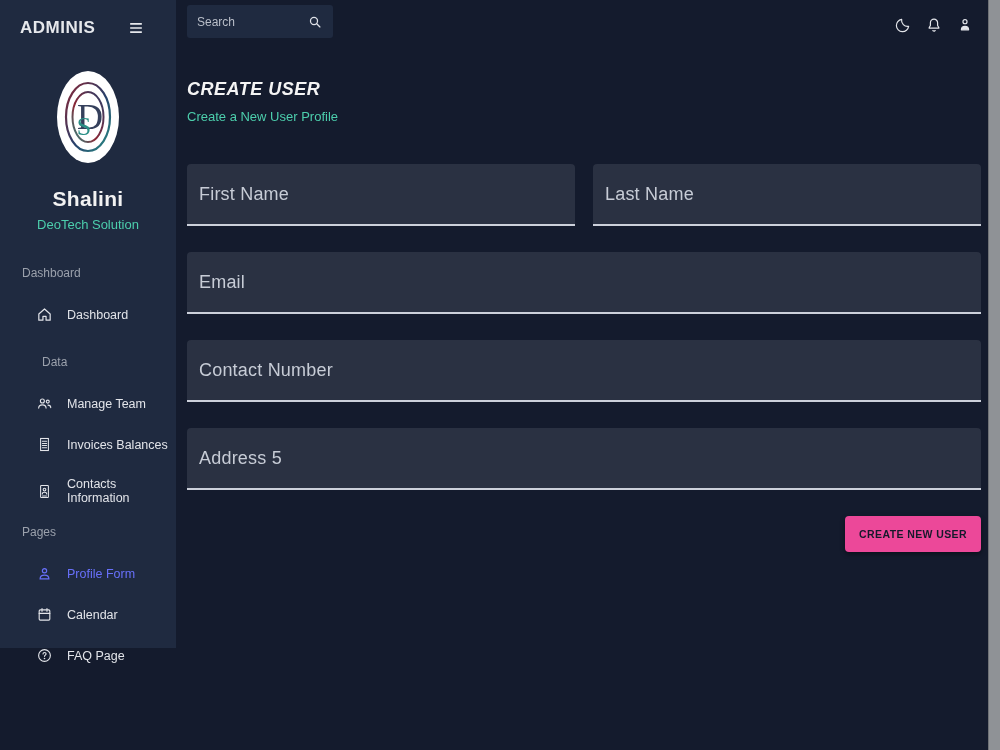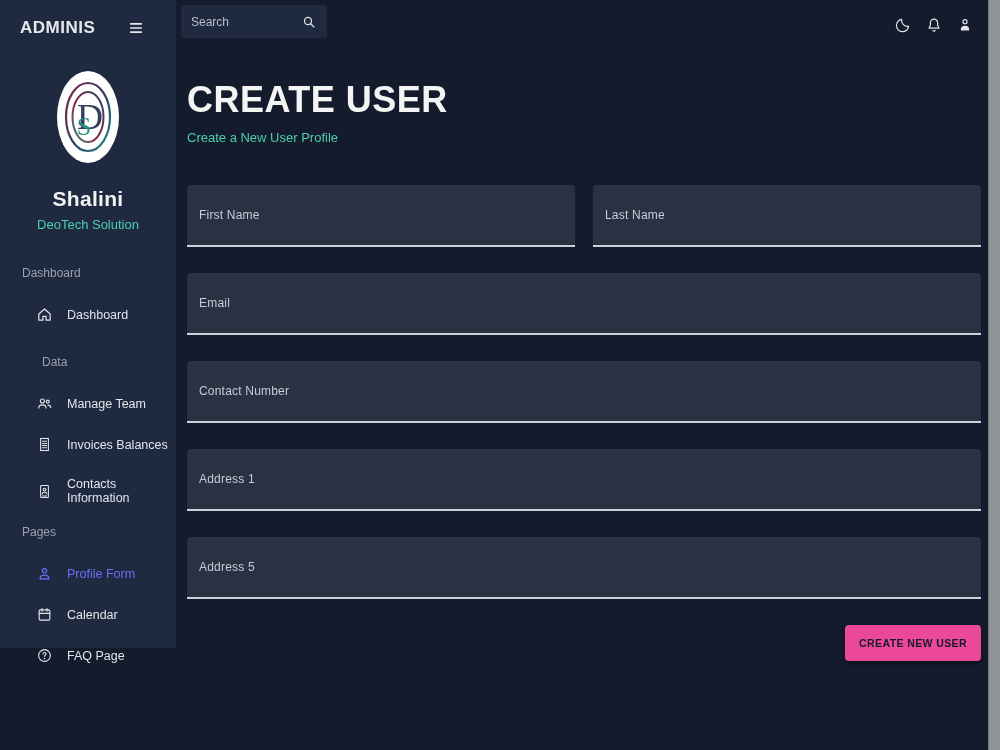--- a/index.html
+++ b/index.html
@@ -50,53 +50,53 @@
   .nav-item svg { width:17px; height:17px; flex:0 0 17px; }
   .nav-item .nav-label { margin-left:14px; font-size:12.5px; }
   .nav-item.active { color:#6870fa; }
   .mt-item-first { margin-top:26px; }
   .mt-item { margin-top:24px; }
 
   
   .main { position:absolute; top:0; left:176px; width:824px; height:750px; }
   .topbar {
     display:flex; align-items:flex-start; justify-content:space-between;
-    padding:5px 24px 0 5px;
+    padding:5px 24px 0 11px;
   }
   .search-box {
     width:146px; height:33px; background:#1f2a40; border-radius:3px;
     display:flex; align-items:center; padding:0 8px 0 10px;
   }
   .search-box input {
     flex:1; min-width:0; background:transparent; border:none; outline:none;
     color:#dfe2e8; font-size:12px; font-family:"Liberation Sans", sans-serif;
   }
   .search-box input::placeholder { color:#b9bec8; opacity:1; }
   .search-btn { width:18px; height:18px; color:#dfe2e8; cursor:pointer; }
   .search-btn svg { width:16px; height:16px; display:block; margin-top:1px; }
 
   .topbar-icons { display:flex; align-items:center; gap:9px; margin-top:9px; }
   .icon-btn { width:22px; height:22px; display:flex; align-items:center; justify-content:center; color:#e3e5ea; cursor:pointer; }
   .icon-btn svg { width:18px; height:18px; display:block; }
 
   
   .content { padding:0 19px 0 11px; }
-  .page-title { margin-top:41px; font-size:36px; font-weight:700; letter-spacing:.5px; color:#f4f4f4; }
+  .page-title { margin-top:41px; font-size:18px; font-weight:700; letter-spacing:.5px; color:#f4f4f4;font-style:italic; }
   .page-subtitle { margin-top:9px; font-size:13px; color:#4cceac; }
 
   .form-row { margin-top:26px; }
   .form-row.first { margin-top:40px; }
   .two-col { display:grid; grid-template-columns:1fr 1fr; column-gap:18px; }
 
   .field {
     height:62px; background:#2a3142; border-radius:4px 4px 0 0;
     border-bottom:2px solid #ccd0da;
     display:flex; align-items:center; padding:0 12px; cursor:text;
   }
-  .field .field-label { font-size:12px; color:#c7ccd6; letter-spacing:.2px; }
+  .field .field-label { font-size:18px; color:#c7ccd6; letter-spacing:.2px; }
 
   .submit-row { display:flex; justify-content:flex-end; margin-top:26px; }
   .submit-btn {
     background:#ec4899; color:#15192b; border:none; border-radius:4px;
     height:36px; padding:0 14px; font-size:10.5px; font-weight:700;
     letter-spacing:.4px; cursor:pointer; font-family:"Liberation Sans", sans-serif;
     box-shadow:0 2px 5px rgba(0,0,0,.45);
   }
 </style>
 </head>
@@ -260,25 +260,20 @@
           <span class="field-label">Email</span>
         </div>
       </div>
 
       <div class="form-row">
         <div class="field">
           <span class="field-label">Contact Number</span>
         </div>
       </div>
 
-      <div class="form-row">
-        <div class="field">
-          <span class="field-label">Address 1</span>
-        </div>
-      </div>
 
       <div class="form-row">
         <div class="field">
           <span class="field-label">Address 5</span>
         </div>
       </div>
 
       <div class="submit-row">
         <button type="submit" class="submit-btn">CREATE NEW USER</button>
       </div>

